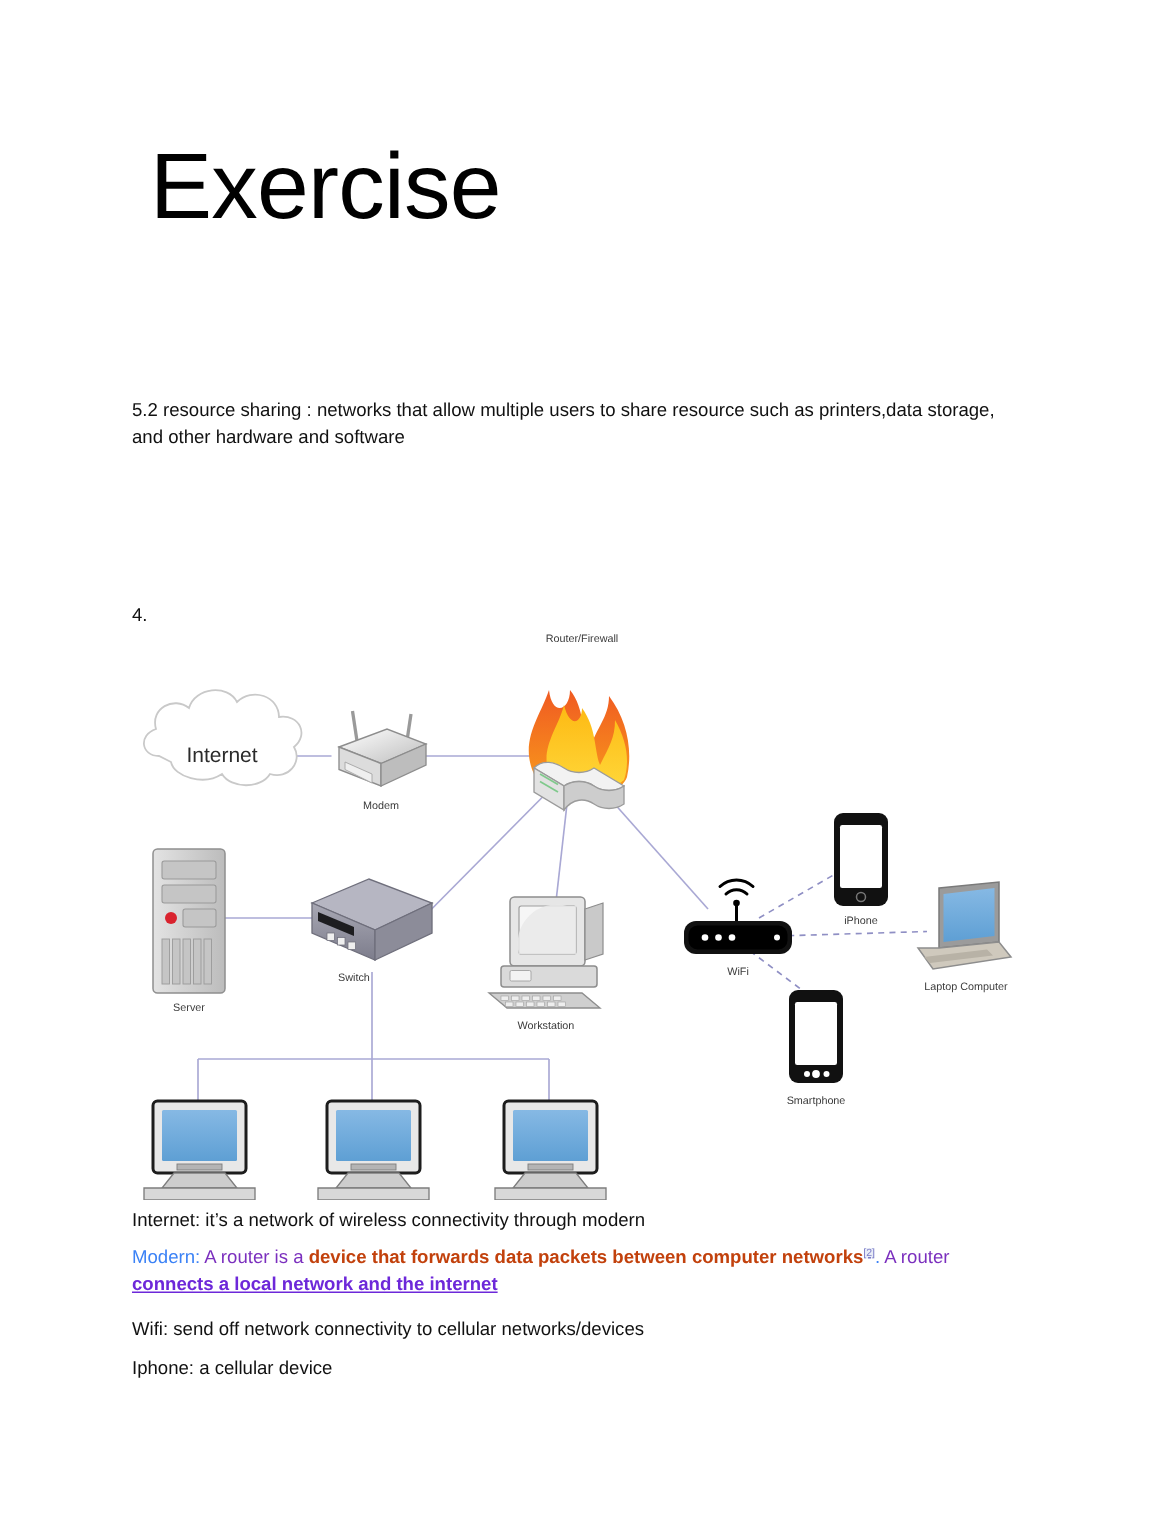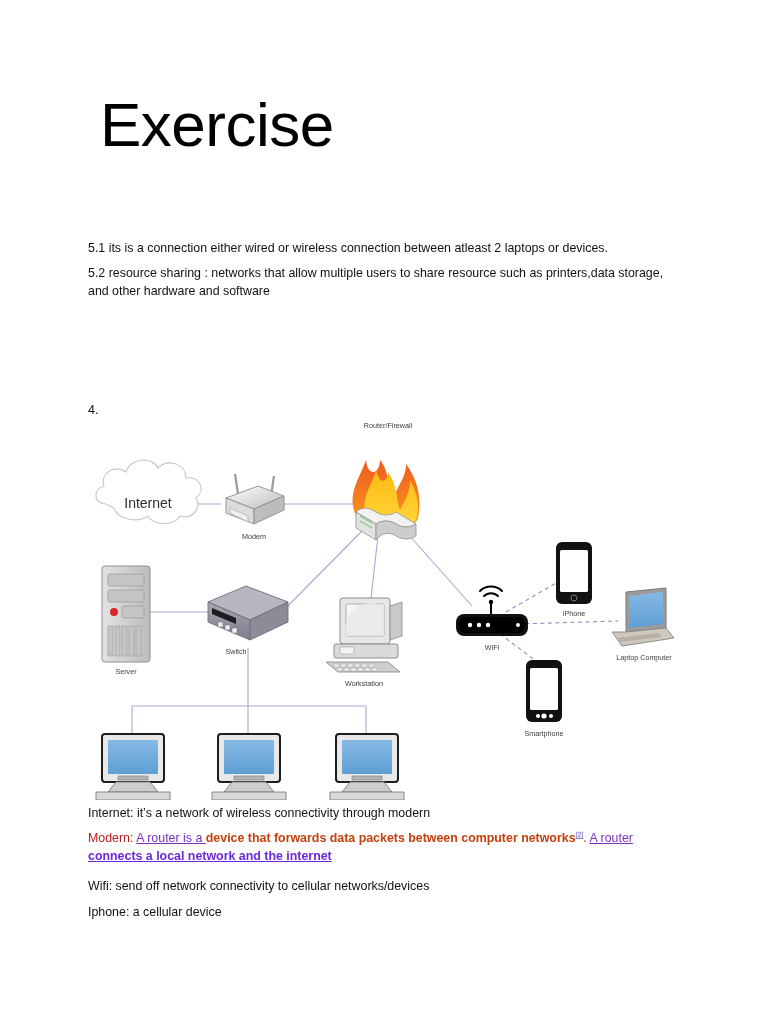--- a/index.html
+++ b/index.html
@@ -46,42 +46,41 @@
   .p3 { top: 311px; }
   .p4 { top: 356px; }
   .p5 { top: 402px; }
   .p-internet { top: 805px; }
   .p-modern  { top: 830px; }
   .p-wifi    { top: 878px; }
   .p-iphone  { top: 904px; }
 
   .link-plain {
     color: #7b2fbe;
-    text-decoration: underline;
     font-weight: normal;
     margin-top: 43px;
   }
   .link-bold {
     color: #c2410c;
     font-weight: bold;
     text-decoration: none;
   }
   .link-bold-u {
     color: #6d28d9;
     font-weight: bold;
     text-decoration: underline;
   }
   .cite-marker {
     color: #7b7bc8;
     background: #e8ecf7;
     font-size: 7px;
     vertical-align: super;
     text-decoration: underline;
   }
-  .modern-label { color: #b91c1c; font-weight: normal; text-align: right; }
+  .modern-label { color: #3b82f6; font-weight: normal; text-align: right; }
 
   
   .diagram {
     position: absolute;
     left: 88px;
     top: 416px;
     width: 600px;
     height: 384px;
   }
   .diagram svg { display: block; }
@@ -109,21 +108,20 @@
     stroke-dasharray: 4 3.5;
   }
 </style>
 </head>
 <body>
 
 <div class="page">
 
   <div class="doc-title">Exercise</div>
 
-  <div class="body-text p1">5.1  its is a connection either wired or wireless connection between atleast 2 laptops or devices.</div>
   <div class="body-text p2">5.2 resource sharing : networks that allow multiple users to share resource such as printers,data storage, and other hardware and software</div>
   <div class="body-text p5">4.</div>
 
   <div class="diagram">
     <svg width="600" height="384" viewBox="0 0 600 384" xmlns="http://www.w3.org/2000/svg">
       <defs>
         <linearGradient id="gMetal" x1="0" y1="0" x2="0" y2="1">
           <stop offset="0" stop-color="#f2f2f2"></stop>
           <stop offset="0.5" stop-color="#d6d6d6"></stop>
           <stop offset="1" stop-color="#b4b4b4"></stop>

